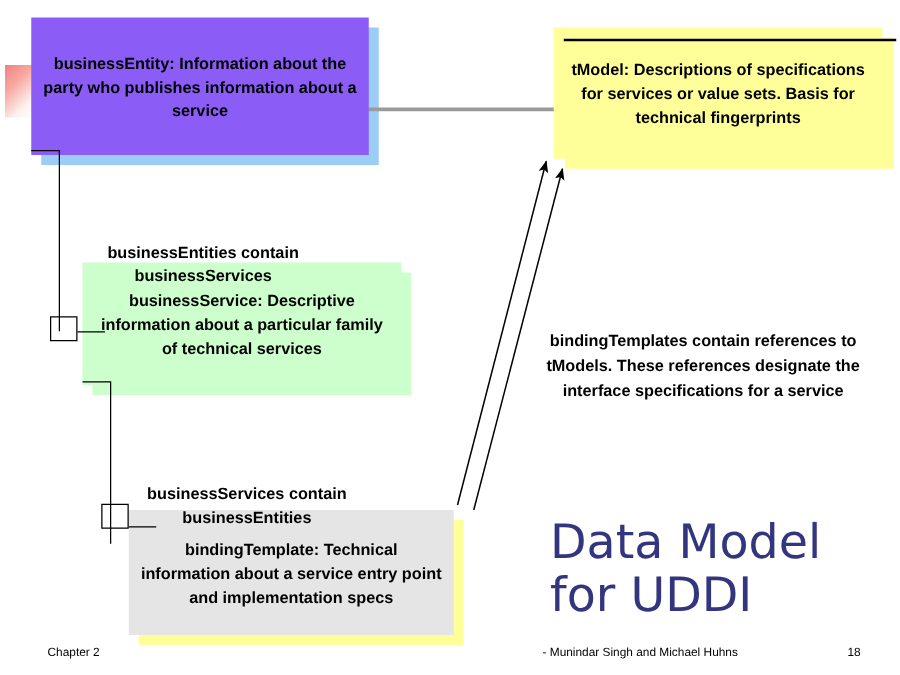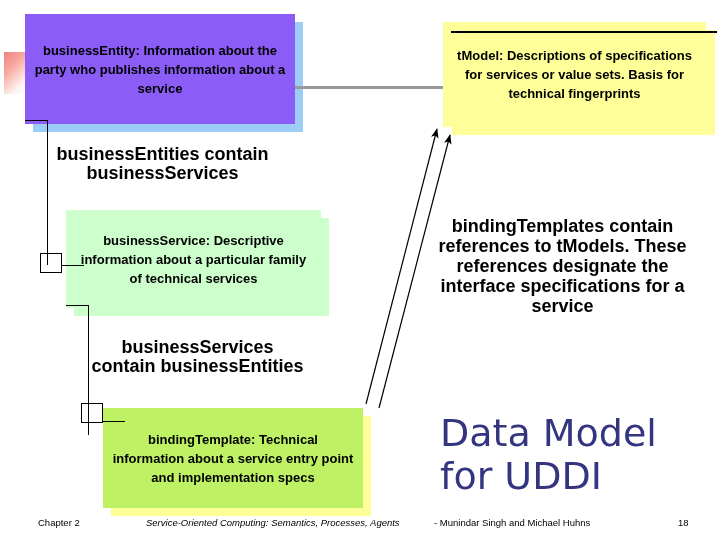--- a/index.html
+++ b/index.html
@@ -67,21 +67,21 @@
     left: 66px;  top: 210px; width: 255px; height: 98px;
     background: #CCFFCC;
   }
   #shadow-business-service {
     left: 74px;  top: 218px; width: 255px; height: 98px;
     background: #CCFFCC;
   }
 
   #box-binding-template {
     left: 103px; top: 408px; width: 260px; height: 100px;
-    background: #bef264;
+    background: #e5e5e5;
   }
   #shadow-binding-template {
     left: 111px; top: 416px; width: 260px; height: 100px;
     background: #FFFF99;
   }
 
   
   #red-artifact {
     position: absolute;
     z-index: 2;
@@ -89,23 +89,24 @@
     width: 24px; height: 42px;
     background: linear-gradient(135deg, #f08080 0%, #f7a9a0 35%, #fdf2f0 75%, #ffffff 100%);
   }
 
   
   .caption {
     position: absolute;
     z-index: 5;
     text-align: center;
     font-weight: bold;
-    font-size: 18px;
+    font-size: 13px;
     line-height: 19px;
     color: #000000;
+    margin-top: 47px;
   }
   #caption-entities-contain { left: 55px;  top: 145px; width: 215px; }
   #caption-services-contain { left: 90px;  top: 338px; width: 215px; }
   #caption-binding-refs     { left: 435px; top: 216px; width: 255px; line-height: 20px; }
 
   
   .line-v {
     position: absolute;
     z-index: 6;
     width: 0;
@@ -239,18 +240,17 @@
     <line x1="379" y1="408" x2="450" y2="135" stroke="#000000" stroke-width="1.2" marker-end="url(#ah)"></line>
   </svg>
 
   <div id="title">
     <div>Data Model</div>
     <div>for UDDI</div>
   </div>
 
   <div id="footer">
     <span id="footer-chapter">Chapter 2</span>
-    <span id="footer-cite">Service-Oriented Computing: Semantics, Processes, Agents</span>
     <span id="footer-authors">- Munindar Singh and Michael Huhns</span>
     <span id="footer-page">18</span>
   </div>
 
 </div>
 
 </body></html>

